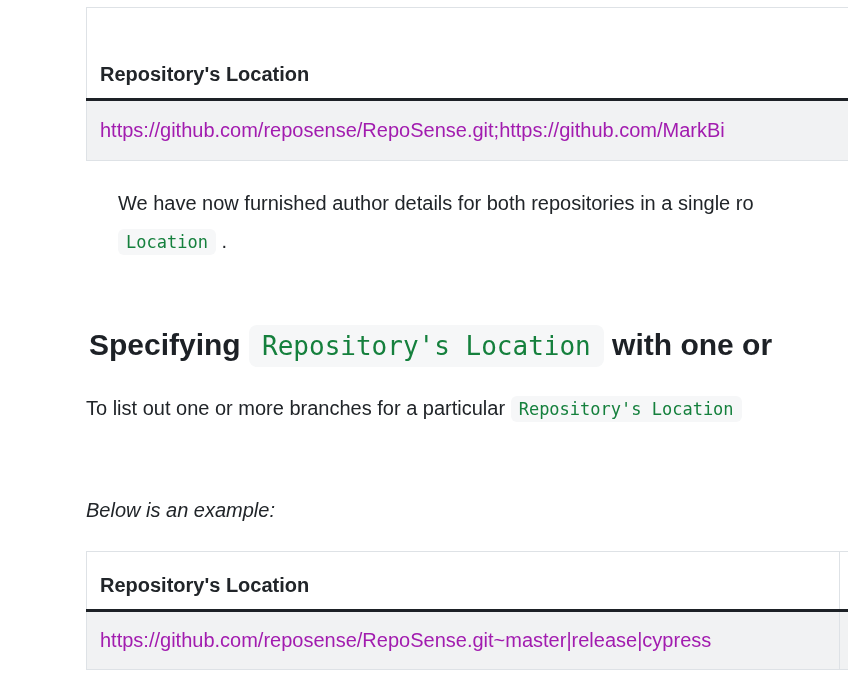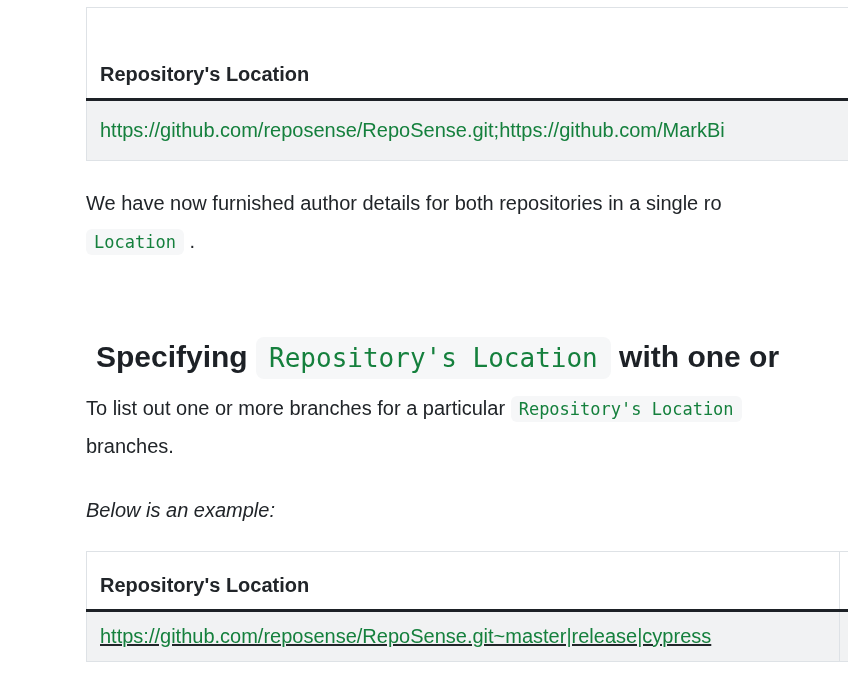--- a/index.html
+++ b/index.html
@@ -44,58 +44,58 @@
     font-size: 20px;
     padding: 0 13px;
     white-space: nowrap;
   }
   #table-top { top: 7px; left: 86px; width: 1100px; }
   #table-top th { height: 92px; }
   #table-top td { height: 61px; }
 
   #table-bottom { top: 551px; left: 86px; width: 1200px; }
   #table-bottom th { height: 59px; }
-  #table-bottom td { height: 51px; text-decoration: underline; }
+  #table-bottom td { height: 59px; }
 
   a.repo-link {
-    color: #15803d;
+    color: #a21caf;
     text-decoration: none;
     cursor: pointer;
   }
 
   
   .para {
     position: absolute;
     left: 86px;
     font-size: 20px;
     line-height: 37px;
     white-space: nowrap;
   }
-  #para-1 { top: 184px; line-height: 38px; }
-  #para-2 { top: 390px; }
+  #para-1 { top: 184px; line-height: 38px; margin-left: 32px; }
+  #para-2 { top: 390px; text-align: center; }
   #para-3 { top: 496px; line-height: 28px; font-style: italic; }
 
   code.inline-code {
     font-family: "DejaVu Sans Mono", monospace;
     font-size: 17px;
     color: #15803d;
     background: #f6f7f8;
     padding: 3px 8px;
     border-radius: 6px;
     white-space: nowrap;
   }
 
   h2.section-heading {
     position: absolute;
     left: 85px;
     top: 322px;
-    margin: 11px;
+    margin: 4px;
     font-size: 30px;
     font-weight: 600;
-    line-height: 48px;
+    line-height: 38px;
     white-space: nowrap;
     color: #1d2126;
   }
   h2.section-heading code.inline-code {
     font-size: 26px;
     padding: 6px 13px;
     border-radius: 8px;
     font-weight: 400;
   }
 </style>
@@ -127,23 +127,20 @@
 </div>
 
 <h2 class="section-heading">
   <span>Specifying </span><code class="inline-code">Repository's Location</code><span> with one or</span>
 </h2>
 
 <div class="para" id="para-2">
   <div>
     <span>To list out one or more branches for a particular </span><code class="inline-code">Repository's Location</code>
   </div>
-  <div>
-    <span>branches.</span>
-  </div>
 </div>
 
 <div class="para" id="para-3">
   <span>Below is an example:</span>
 </div>
 
 <table class="doc-table" id="table-bottom">
   <colgroup>
     <col style="width:753px">
     <col>

